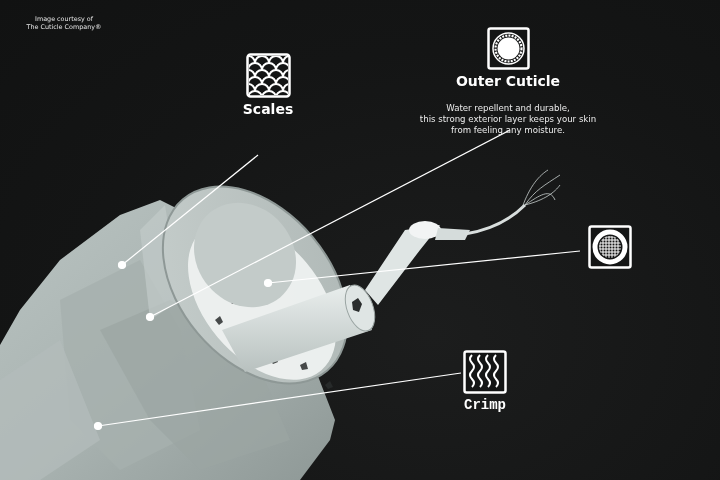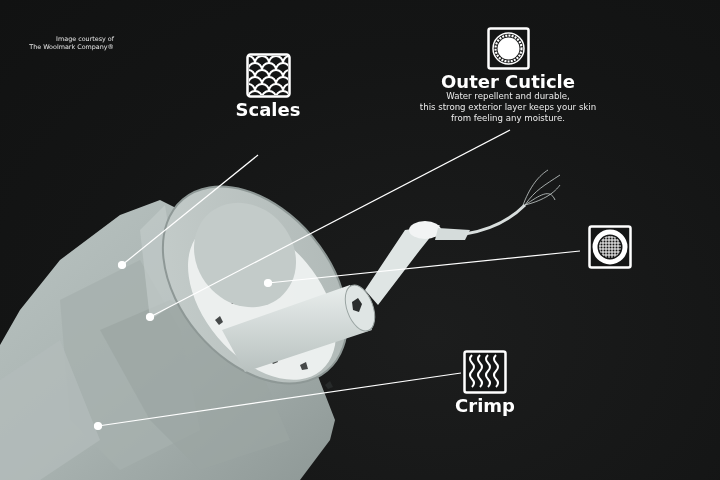--- a/index.html
+++ b/index.html
@@ -5,41 +5,41 @@
     html, body { margin: 0; padding: 0; }
     body {
       width: 720px; height: 480px; overflow: hidden;
       background: #141515;
       font-family: "DejaVu Sans", sans-serif;
       color: #ffffff;
       position: relative;
     }
     .stage { position: absolute; left: 0; top: 0; width: 720px; height: 480px;
       background: radial-gradient(ellipse at 60% 70%, #1c1d1d 0%, #141515 60%, #111212 100%); }
-    .credit { position: absolute; left: 14px; top: 15px; width: 100px; text-align: right;
-      font-size: 6.4px; line-height: 8px; color: #e6e6e6; margin-top: 20px; }
+    .credit { position: absolute; left: 14px; top: 15px; width: 100px; text-align: center;
+      font-size: 6.4px; line-height: 8px; color: #e6e6e6; }
     .fiber { position: absolute; left: 0; top: 0; }
     .leaders { position: absolute; left: 0; top: 0; }
     .callout { position: absolute; text-align: center; }
     .callout .icon { display: block; margin: 0 auto; }
-    .callout .title { font-weight: bold; font-size: 18px; line-height: 15px; margin-top: 4px; color: #fff; }
-    .callout .desc { font-size: 8.6px; line-height: 11px; color: #ececec; margin-top: 2px; white-space: pre-line; }
+    .callout .title { font-weight: bold; font-size: 14px; line-height: 15px; margin-top: 4px; color: #fff; }
+    .callout .desc { font-size: 8.6px; line-height: 11px; color: #ececec; margin-top: 14px; white-space: pre-line; }
     #c-scales { left: 152px; top: 53px; width: 232px; }
     #c-outer  { left: 398px; top: 27px; width: 220px; }
     #c-inner  { left: 500px; top: 225px; width: 220px; }
-    #c-crimp  { left: 375px; top: 350px; width: 220px; }
+    #c-crimp  { left: 375px; top: 350px; width: 220px; font-family: Liberation Mono, monospace; }
   </style>
 </head>
 <body>
 
 <div class="stage"></div>
 
 <div class="credit">
   <div>Image courtesy of</div>
-  <div>The Woolmark Company®</div>
+  <div>The Cuticle Company®</div>
 </div>
 
 <svg class="fiber" width="720" height="480" viewBox="0 0 720 480">
   <defs>
     <linearGradient id="gBody" x1="0" y1="0" x2="1" y2="1">
       <stop offset="0" stop-color="#b9c3c1"></stop>
       <stop offset="0.5" stop-color="#aab4b2"></stop>
       <stop offset="1" stop-color="#8e9896"></stop>
     </linearGradient>
     <linearGradient id="gFace" x1="0" y1="0" x2="1" y2="1">

